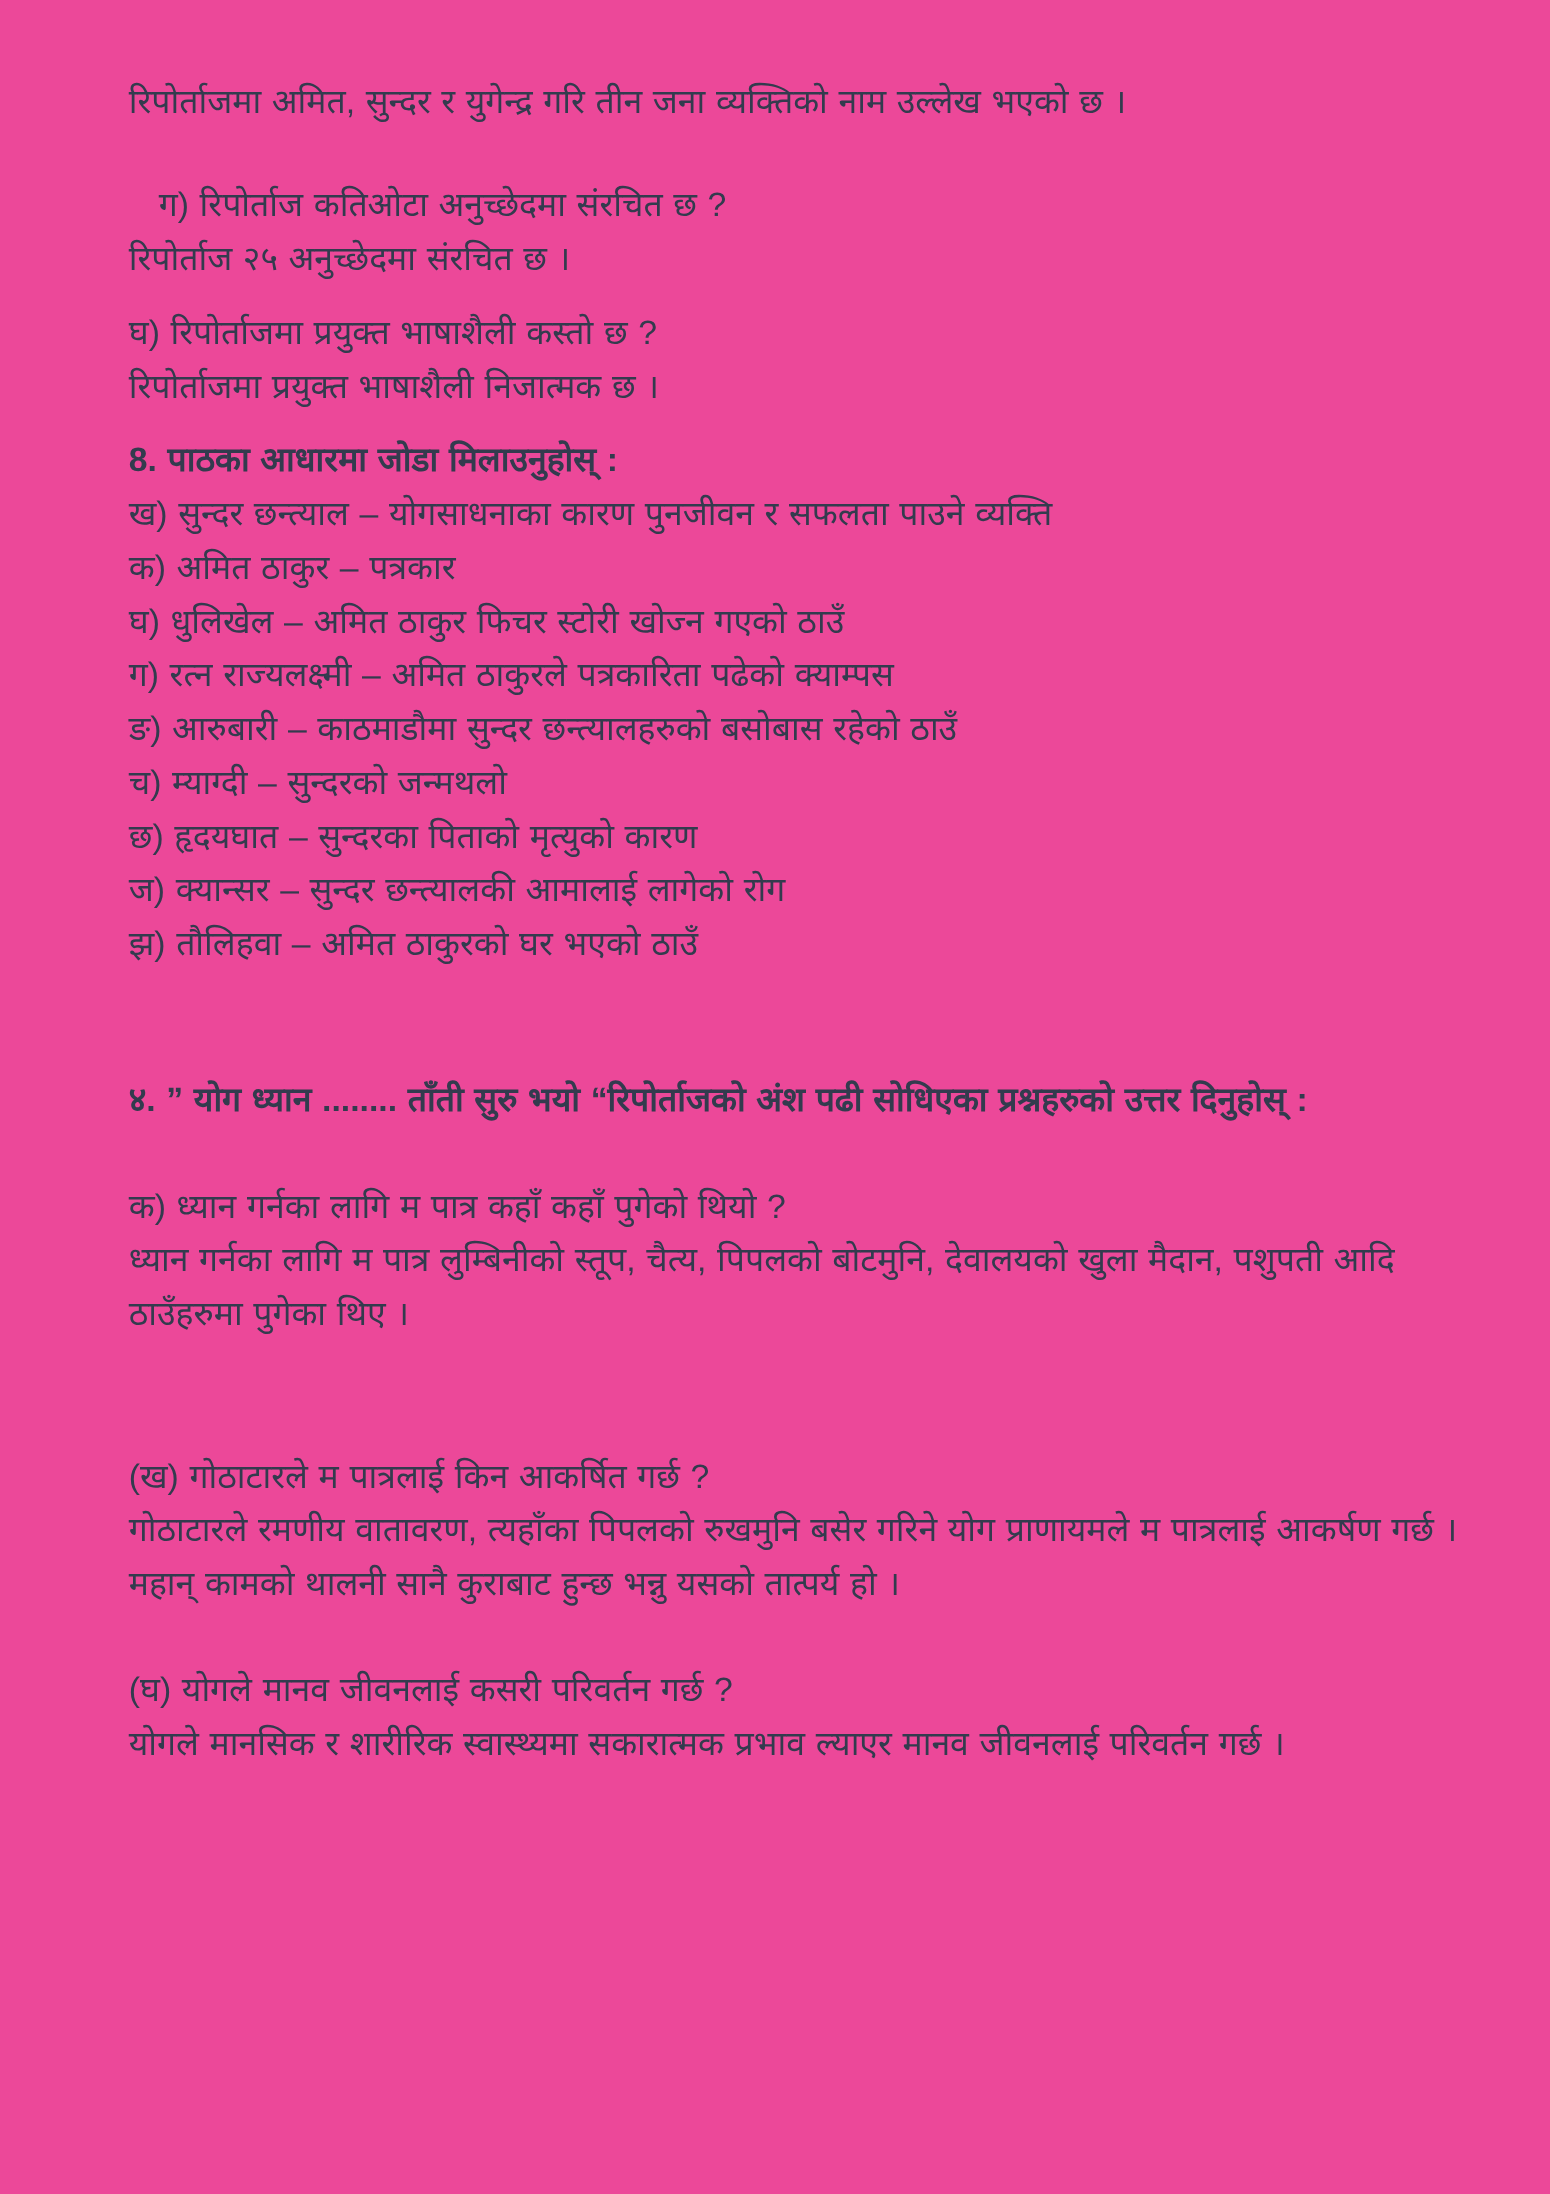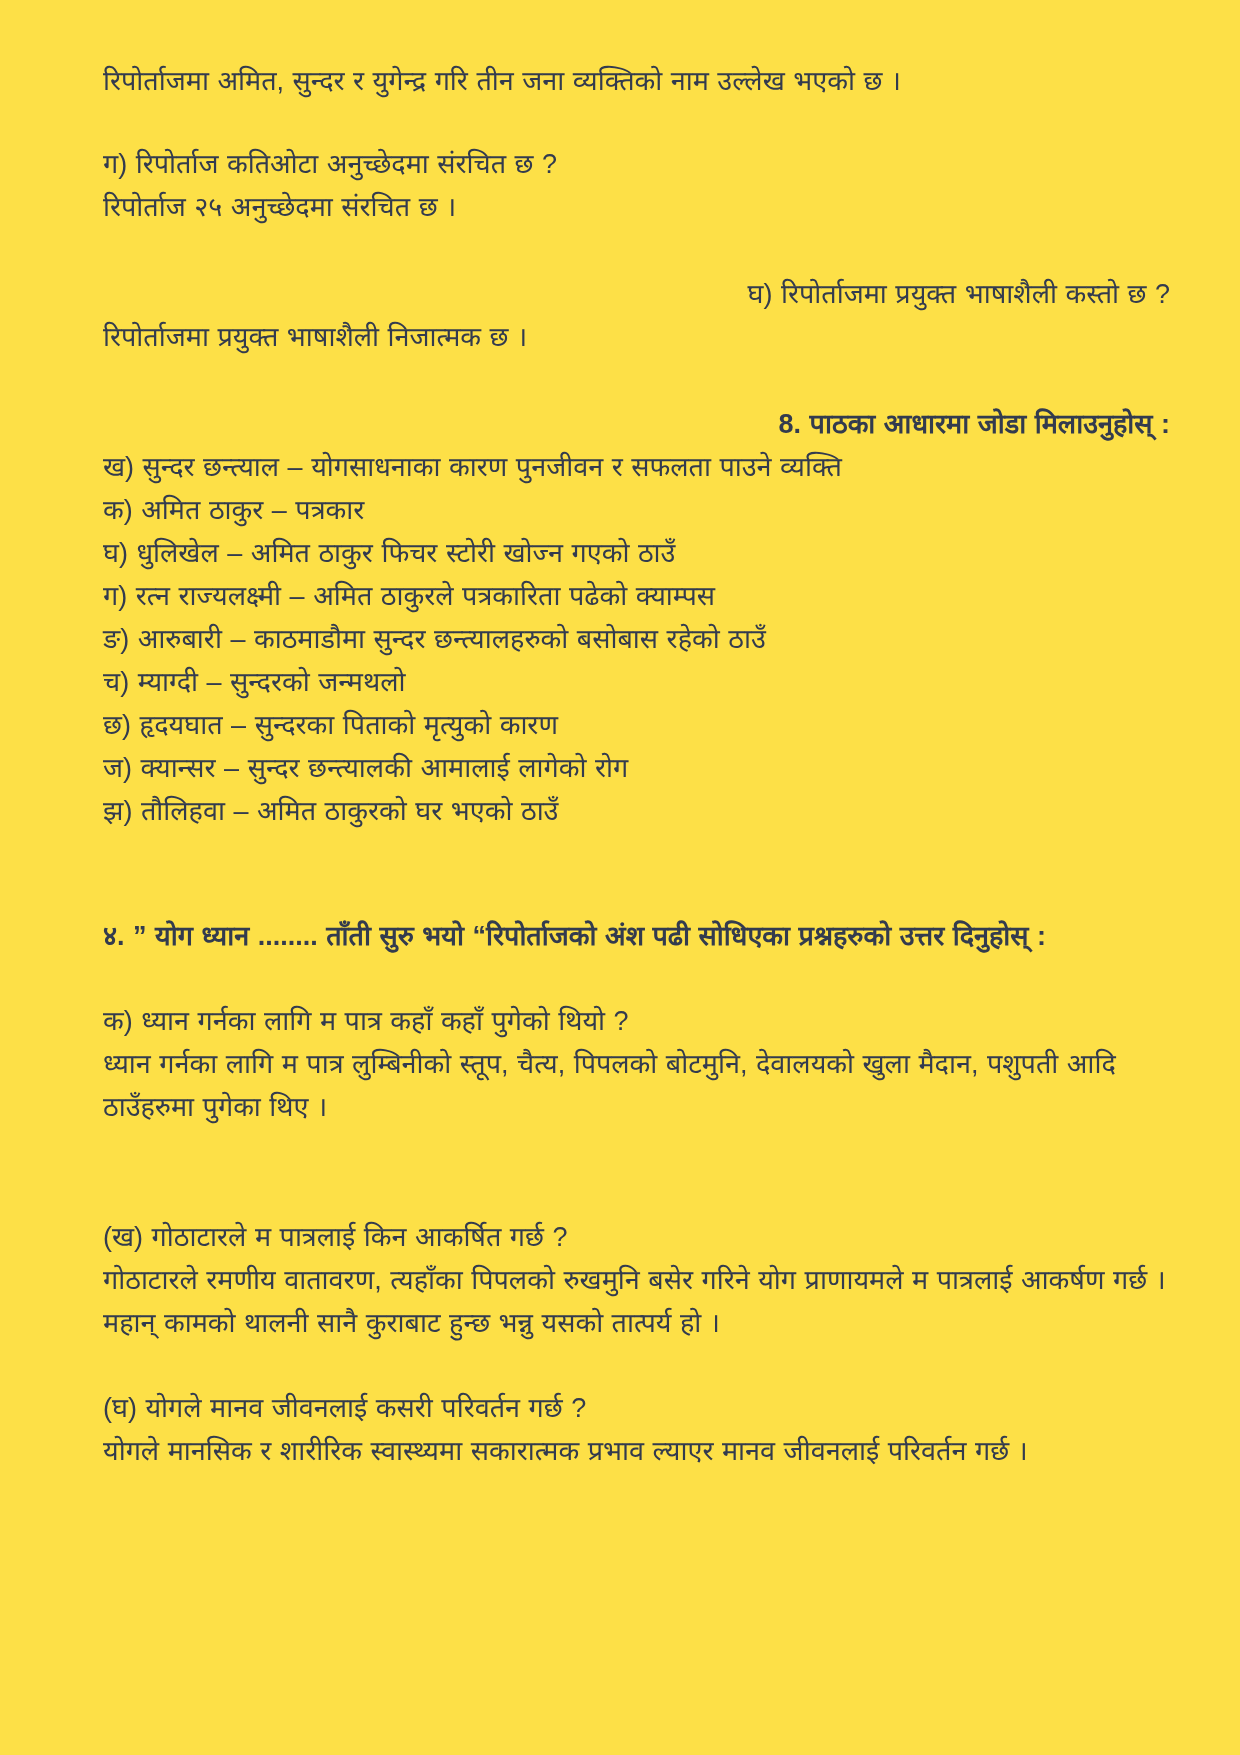--- a/index.html
+++ b/index.html
@@ -12,31 +12,31 @@
     height: 1755px;
     font-family: "Liberation Sans", "DejaVu Sans", sans-serif;
     color: #333b4e;
     overflow: hidden;
   }
   .page {
     box-sizing: border-box;
     width: 1240px;
     height: 1755px;
     padding: 60px 70px 0 103px;
-    background: #fde047;
+    background: #ec4899;
   }
   p {
     margin: 0;
     font-size: 27px;
     line-height: 43px;
     font-weight: 400;
     word-spacing: 1px;
   }
-  .gap-40  { margin-top: 40px; }
-  .gap-36  { margin-top: 44px; text-align: right; }
+  .gap-40  { margin-top: 40px; margin-left: 24px; }
+  .gap-36  { margin-top: 16px; }
   .gap-42  { margin-top: 42px; }
   .gap-76  { margin-top: 82px; }
   .gap-168 { margin-top: 87px; }
   .heading {
     font-weight: 700;
   }
 </style>
 </head>
 <body>
 

